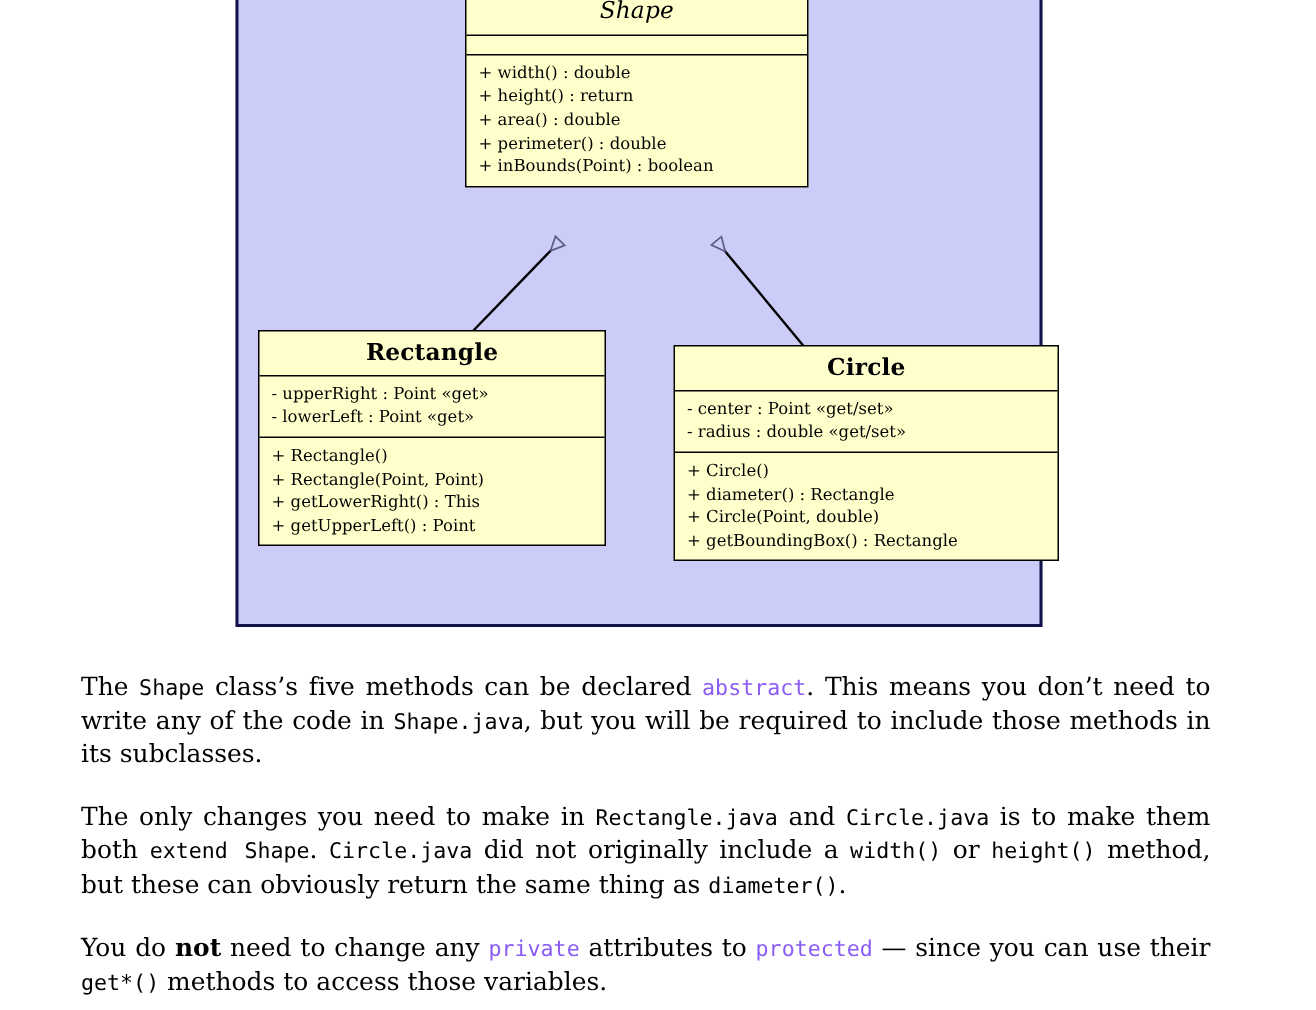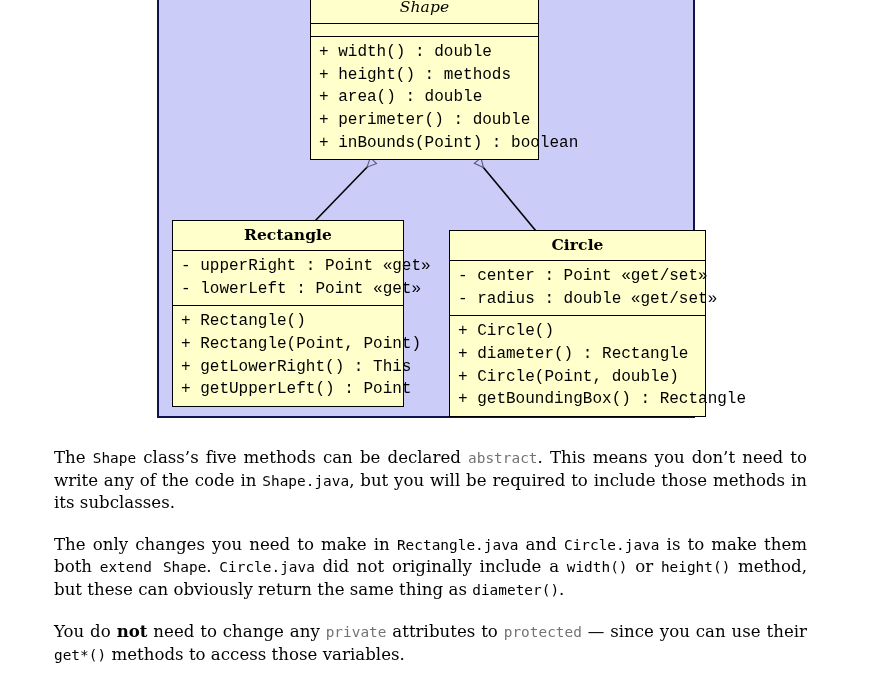--- a/index.html
+++ b/index.html
@@ -58,24 +58,23 @@
   }
   .uml-compartment {
     border-top: 1.5px solid #000000;
     padding: 4px 8px 5px 8px;
   }
   .uml-compartment.empty {
     height: 12px;
     padding: 0;
   }
   .uml-row {
-    font-size: 16px;
+    font-size: 11px;
     line-height: 1.42;
     white-space: nowrap;
-    font-family: Liberation Mono, monospace;
   }
 
   
   #class-shape {
     left: 151px;
     top: 0px;
     width: 229px;
   }
   #class-shape .uml-name { padding-top: 4px; }
 
@@ -108,21 +107,21 @@
     letter-spacing: 0.02px;
   }
   .para:last-child { margin-bottom: 16px; }
   .mono {
     font-family: "DejaVu Sans Mono", "Liberation Mono", monospace;
     font-size: 14.4px;
   }
   .kw {
     font-family: "DejaVu Sans Mono", "Liberation Mono", monospace;
     font-size: 14.4px;
-    color: #737373;
+    color: #8b5cf6;
   }
   .bold { font-weight: bold; }
 </style>
 </head>
 <body>
 
 <div id="uml-panel">
 
   <svg id="uml-svg" viewBox="0 0 538 426" xmlns="http://www.w3.org/2000/svg">
     <defs>
@@ -134,21 +133,21 @@
     <line x1="155" y1="228" x2="214" y2="167" stroke="#000000" stroke-width="1.6" marker-end="url(#hollow-triangle)"></line>
 
     <line x1="377" y1="237" x2="319" y2="167" stroke="#000000" stroke-width="1.6" marker-end="url(#hollow-triangle)"></line>
   </svg>
 
   <div class="uml-class" id="class-shape">
     <div class="uml-name abstract">Shape</div>
     <div class="uml-compartment empty"></div>
     <div class="uml-compartment">
       <div class="uml-row">+ width() : double</div>
-      <div class="uml-row">+ height() : methods</div>
+      <div class="uml-row">+ height() : return</div>
       <div class="uml-row">+ area() : double</div>
       <div class="uml-row">+ perimeter() : double</div>
       <div class="uml-row">+ inBounds(Point) : boolean</div>
     </div>
   </div>
 
   <div class="uml-class" id="class-rectangle">
     <div class="uml-name">Rectangle</div>
     <div class="uml-compartment">
       <div class="uml-row">- upperRight : Point «get»</div>

